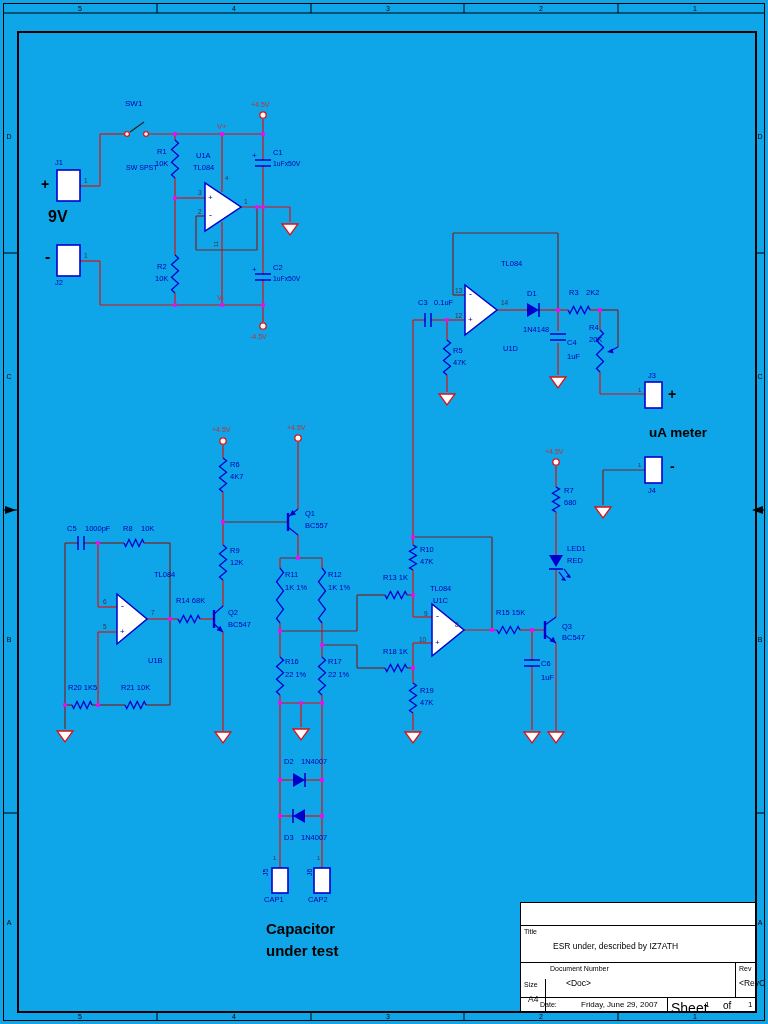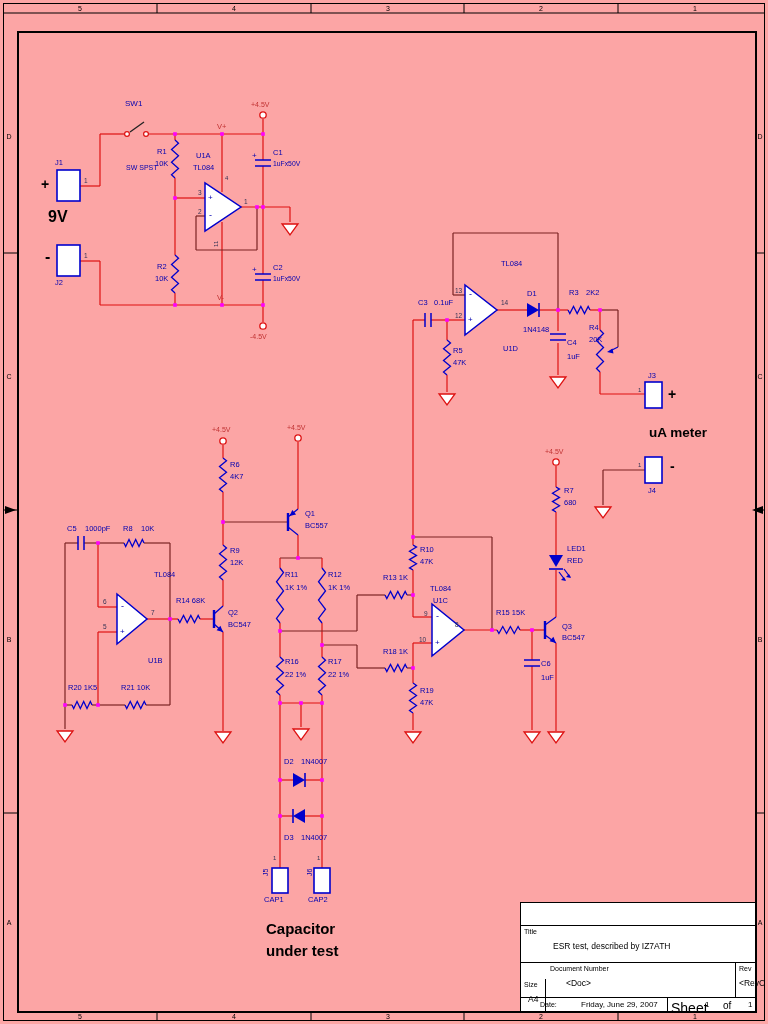--- a/index.html
+++ b/index.html
@@ -1,16 +1,16 @@
 <!DOCTYPE html>
 <html><head>
 <meta charset="utf-8">
 <style>
   html,body{margin:0;padding:0;background:#fff;}
-  .page{position:relative;width:768px;height:1024px;background:#fca5a5;overflow:hidden;
+  .page{position:relative;width:768px;height:1024px;background:#0ea5e9;overflow:hidden;
         font-family:"Liberation Sans",sans-serif;}
   svg{position:absolute;left:0;top:0;}
   .tblock{position:absolute;left:520px;top:902px;width:236px;height:110px;
           border:1px solid #000;background:#fff;box-sizing:border-box;}
   .tb-row1{position:absolute;left:0;top:0;width:100%;height:23px;border-bottom:1px solid #000;box-sizing:border-box;}
   .tb-row2{position:absolute;left:0;top:23px;width:100%;height:37px;border-bottom:1px solid #000;box-sizing:border-box;}
   .tb-row3{position:absolute;left:0;top:60px;width:100%;height:35px;border-bottom:1px solid #000;box-sizing:border-box;}
   .tb-row4{position:absolute;left:16px;top:95px;width:100%;height:15px;box-sizing:border-box;}
   .tb-lab{position:absolute;font-size:7px;color:#000;}
   .tb-val{position:absolute;font-size:8.5px;color:#000;white-space:nowrap;}
@@ -420,21 +420,21 @@
       <text x="436" y="617" font-size="9" fill="#0000b0" dominant-baseline="middle" font-family="&quot;Liberation Sans&quot;,sans-serif">-</text>
       <text x="435" y="643" font-size="8" fill="#0000b0" dominant-baseline="middle" font-family="&quot;Liberation Sans&quot;,sans-serif">+</text>
       <text x="469" y="295" font-size="9" fill="#0000b0" dominant-baseline="middle" font-family="&quot;Liberation Sans&quot;,sans-serif">-</text>
       <text x="468" y="320" font-size="8" fill="#0000b0" dominant-baseline="middle" font-family="&quot;Liberation Sans&quot;,sans-serif">+</text>
     </svg>
 
   <div class="tblock">
     <div class="tb-row1"></div>
     <div class="tb-row2">
       <span class="tb-lab" style="left:3px;top:2px">Title</span>
-      <span class="tb-val" style="left:32px;top:15px">ESR test, described by IZ7ATH</span>
+      <span class="tb-val" style="left:32px;top:15px">ESR under, described by IZ7ATH</span>
     </div>
     <div class="tb-row3">
       <div class="cell-size">
         <span class="tb-lab" style="left:3px;top:2px">Size</span>
         <span class="tb-val" style="left:7px;top:15px">A4</span>
       </div>
       <span class="tb-lab" style="left:29px;top:2px">Document Number</span>
       <span class="tb-val" style="left:45px;top:15px">&lt;Doc&gt;</span>
       <div class="cell-rev">
         <span class="tb-lab" style="left:3px;top:2px">Rev</span>

